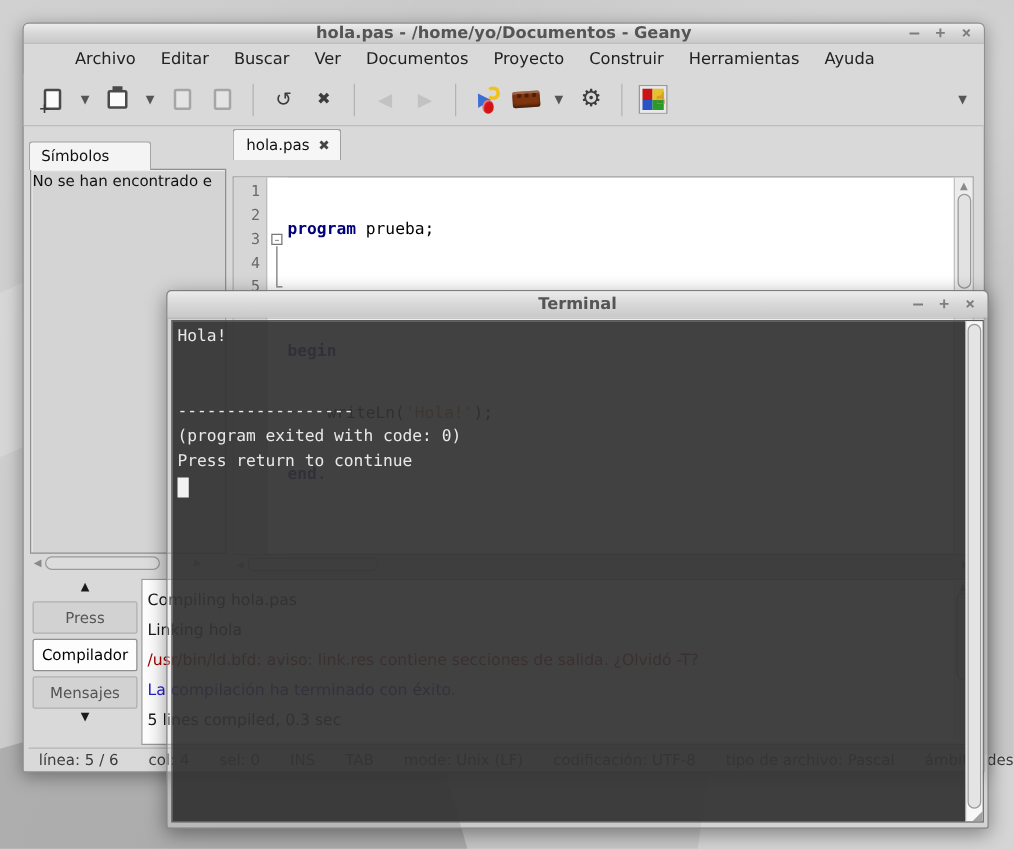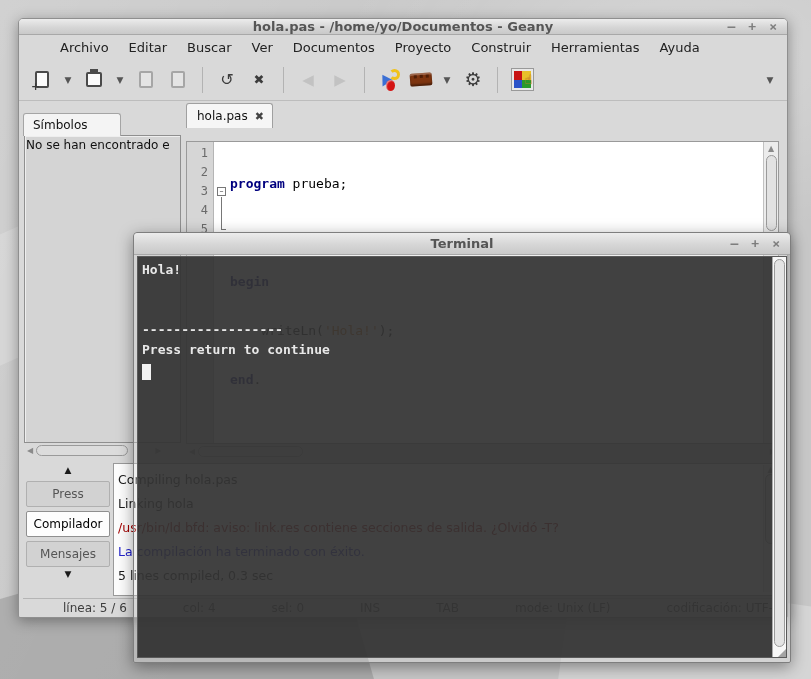--- a/index.html
+++ b/index.html
@@ -180,34 +180,34 @@
   .msg-black { color:#1a1a1a; }
   .msg-red { color:#a40000; }
   .msg-blue { color:#2222cc; }
   #msg-vscroll { position:absolute; right:1px; top:1px; width:14px; height:97%;
     background:#f2f2f2; border-left:1px solid #cfcfcf;
     display:flex; flex-direction:column; align-items:center; }
 
   #statusbar { position:absolute; left:4px; top:579px; width:762px; height:19px;
     border-top:1px solid #b5b5b5; display:flex; align-items:center;
     font-size:12px; color:#3d3d3d; padding-left:4px; }
-  .status-item { padding:0 12px; white-space:nowrap;margin-left:32px; }
+  .status-item { padding:0 12px; white-space:nowrap; }
 
   
   #terminal { position:absolute; left:133px; top:232px; width:658px; height:431px;
     border:1px solid #7e7e7e; border-radius:4px 4px 2px 2px;
     box-shadow:0 4px 16px rgba(0,0,0,0.4);
     background:rgba(210,210,210,0.35);
   }
   #terminal .titlebar { height:22px; }
   #term-frame { position:absolute; left:3px; top:23px; right:3px; bottom:4px;
     border:1px solid #5a5a5a; display:flex; }
   #term-body { flex:1; background:rgba(45,45,45,0.90); position:relative;
     font-family:"DejaVu Sans Mono",monospace; font-size:13px; line-height:20px;
-    color:#e8e8e8; padding:3px 0 0 4px; overflow:hidden;font-weight:bold; }
+    color:#e8e8e8; padding:3px 0 0 4px; overflow:hidden; }
   #term-body .tl { height:20px; white-space:pre; }
   #term-cursor { display:inline-block; width:9px; height:16px; background:#f2f2f2;
     vertical-align:middle; margin-top:2px; }
   #term-vscroll { width:14px; background:#f7f7f7; border-left:1px solid #aaa;
     display:flex; justify-content:center; padding:2px 0; }
   #term-vscroll .vthumb { height:98%; background:#e4e4e4; }
   #term-grip { position:absolute; right:4px; bottom:5px; width:0; height:0;
     border-left:8px solid transparent; border-bottom:8px solid #8d8d8d; opacity:0.8; }
 </style>
 </head>
@@ -389,20 +389,21 @@
       <span class="winbtn">+</span>
       <span class="winbtn">×</span>
     </div>
   </div>
   <div id="term-frame">
     <div id="term-body">
       <div class="tl">Hola!</div>
       <div class="tl"></div>
       <div class="tl"></div>
       <div class="tl">------------------</div>
+      <div class="tl">(program exited with code: 0)</div>
       <div class="tl">Press return to continue</div>
       <div class="tl"><span id="term-cursor"></span></div>
     </div>
     <div id="term-vscroll">
       <span class="vthumb"></span>
     </div>
   </div>
   <div id="term-grip"></div>
 </div>
 

